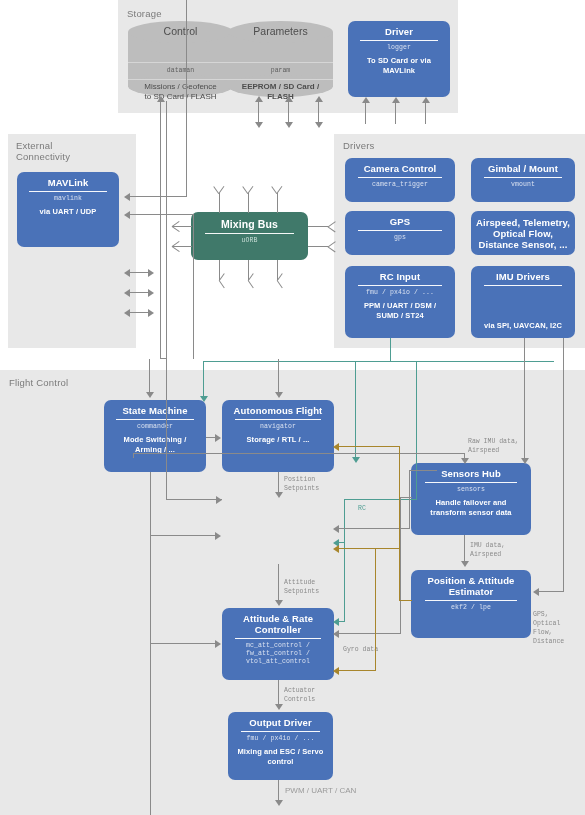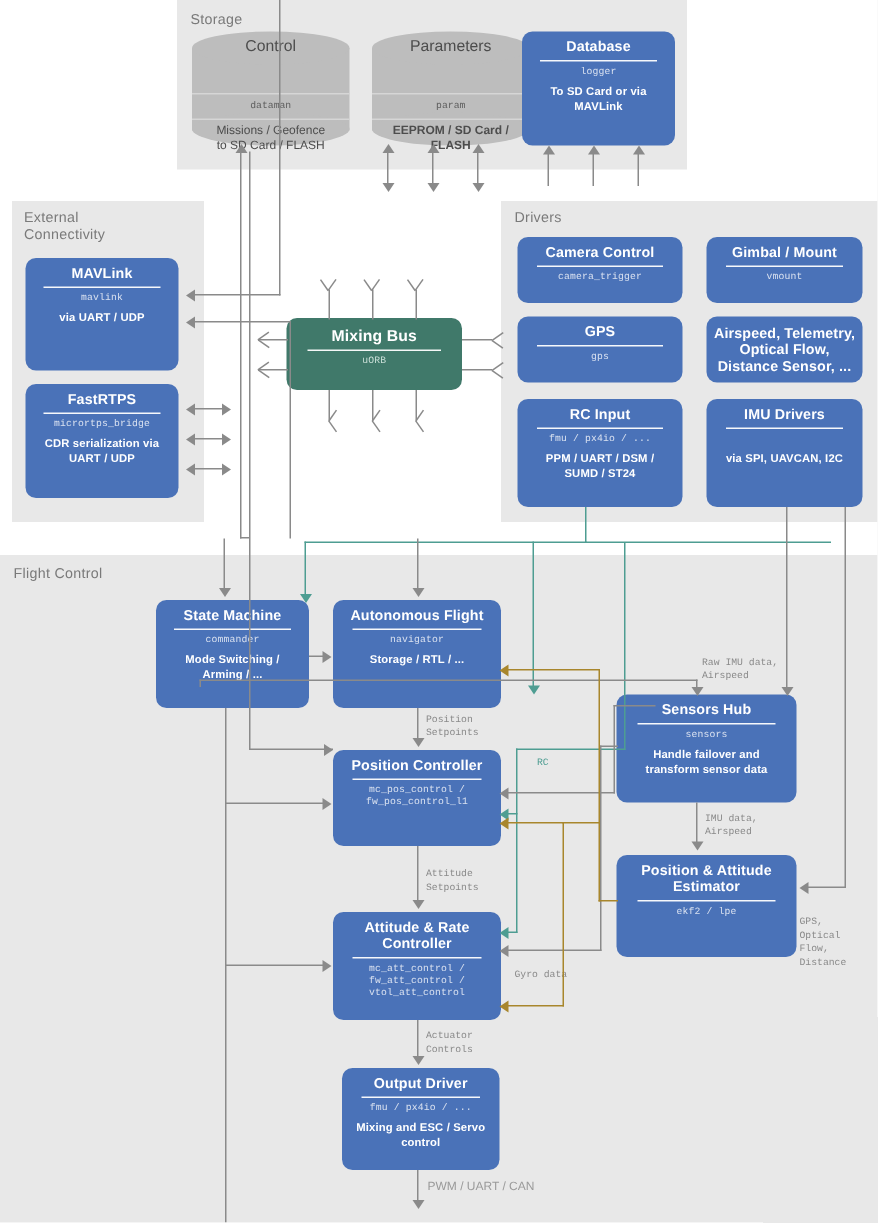--- a/index.html
+++ b/index.html
@@ -95,54 +95,47 @@
     <div class="cap"></div>
     <div class="bot" style="top:54px;"></div>
     <div class="sep" style="top:41px;"></div>
     <div class="sep" style="top:58px;"></div>
     <div class="lbl c-title">Control</div>
     <div class="lbl c-code" style="top:46px;">dataman</div>
     <div class="lbl c-note" style="top:61px;white-space:pre-line;">Missions / Geofence
 to SD Card / FLASH</div>
   </div>
 
-  <div class="cyl" style="left:248px;top:21px;width:105px;height:76px;">
+  <div class="cyl" style="left:228px;top:21px;width:105px;height:76px;">
     <div class="body" style="height:55px;"></div>
     <div class="cap"></div>
     <div class="bot" style="top:54px;"></div>
     <div class="sep" style="top:41px;"></div>
     <div class="sep" style="top:58px;"></div>
     <div class="lbl c-title">Parameters</div>
     <div class="lbl c-code" style="top:46px;">param</div>
     <div class="lbl c-note" style="top:61px;white-space:pre-line;font-weight:bold;">EEPROM / SD Card /
 FLASH</div>
   </div>
 
   <div class="box" style="left:348px;top:21px;width:102px;height:76px;">
-    <div class="b-title">Database</div>
+    <div class="b-title">Driver</div>
     <div class="hr"></div>
     <div class="b-code">logger</div>
     <div class="b-note" style="white-space:pre-line;">To SD Card or via
 MAVLink</div>
   </div>
 
   <div class="box" style="left:17px;top:172px;width:102px;height:75px;">
     <div class="b-title">MAVLink</div>
     <div class="hr"></div>
     <div class="b-code">mavlink</div>
     <div class="b-note" style="white-space:pre-line;">via UART / UDP</div>
   </div>
 
-  <div class="box" style="left:17px;top:256px;width:102px;height:76px;">
-    <div class="b-title">FastRTPS</div>
-    <div class="hr"></div>
-    <div class="b-code">micrortps_bridge</div>
-    <div class="b-note" style="white-space:pre-line;">CDR serialization via
-UART / UDP</div>
-  </div>
 
   <div class="box" style="left:345px;top:158px;width:110px;height:44px;">
     <div class="b-title">Camera Control</div>
     <div class="hr"></div>
     <div class="b-code">camera_trigger</div>
   </div>
 
   <div class="box" style="left:345px;top:211px;width:110px;height:44px;">
     <div class="b-title">GPS</div>
     <div class="hr"></div>
@@ -163,21 +156,21 @@
     <div class="b-title">RC Input</div>
     <div class="hr"></div>
     <div class="b-code">fmu / px4io / ...</div>
     <div class="b-note" style="white-space:pre-line;">PPM / UART / DSM /
 SUMD / ST24</div>
   </div>
 
   <div class="box" style="left:471px;top:266px;width:104px;height:72px;">
     <div class="b-title">IMU Drivers</div>
     <div class="hr"></div>
-    <div class="b-note" style="margin-top:12px;">via SPI, UAVCAN, I2C</div>
+    <div class="b-note" style="margin-top:32px;">via SPI, UAVCAN, I2C</div>
   </div>
 
   <div class="box green" style="left:191px;top:212px;width:117px;height:48px;">
     <div class="b-title" style="font-size:10.5px;margin-top:3px;">Mixing Bus</div>
     <div class="hr"></div>
     <div class="b-code">uORB</div>
   </div>
 
   <div class="ln v" style="left:219px;top:193px;height:20px;"></div>
   <div class="ln v" style="left:248px;top:193px;height:20px;"></div>
@@ -241,26 +234,20 @@
 Arming / ...</div>
   </div>
 
   <div class="box" style="left:222px;top:400px;width:112px;height:72px;">
     <div class="b-title">Autonomous Flight</div>
     <div class="hr"></div>
     <div class="b-code">navigator</div>
     <div class="b-note" style="white-space:pre-line;">Storage / RTL / ...</div>
   </div>
 
-  <div class="box" style="left:222px;top:500px;width:112px;height:64px;">
-    <div class="b-title">Position Controller</div>
-    <div class="hr"></div>
-    <div class="b-code" style="white-space:pre-line;">mc_pos_control /
-fw_pos_control_l1</div>
-  </div>
 
   <div class="box" style="left:222px;top:608px;width:112px;height:72px;">
     <div class="b-title" style="white-space:pre-line;">Attitude &amp; Rate
 Controller</div>
     <div class="hr"></div>
     <div class="b-code" style="white-space:pre-line;">mc_att_control /
 fw_att_control /
 vtol_att_control</div>
   </div>
 

